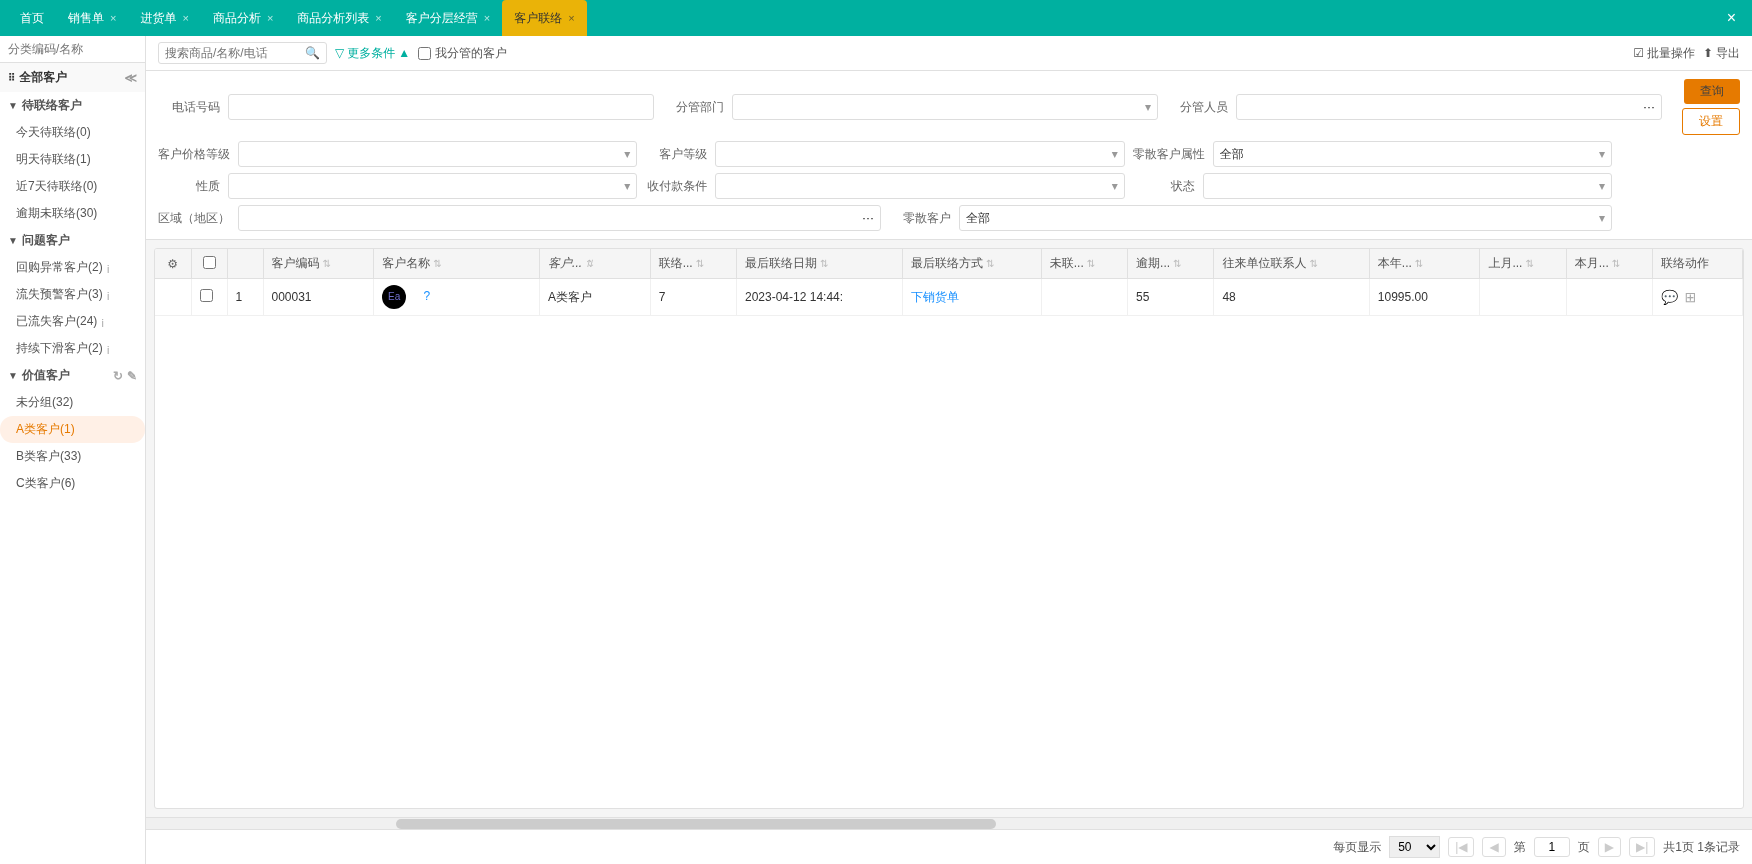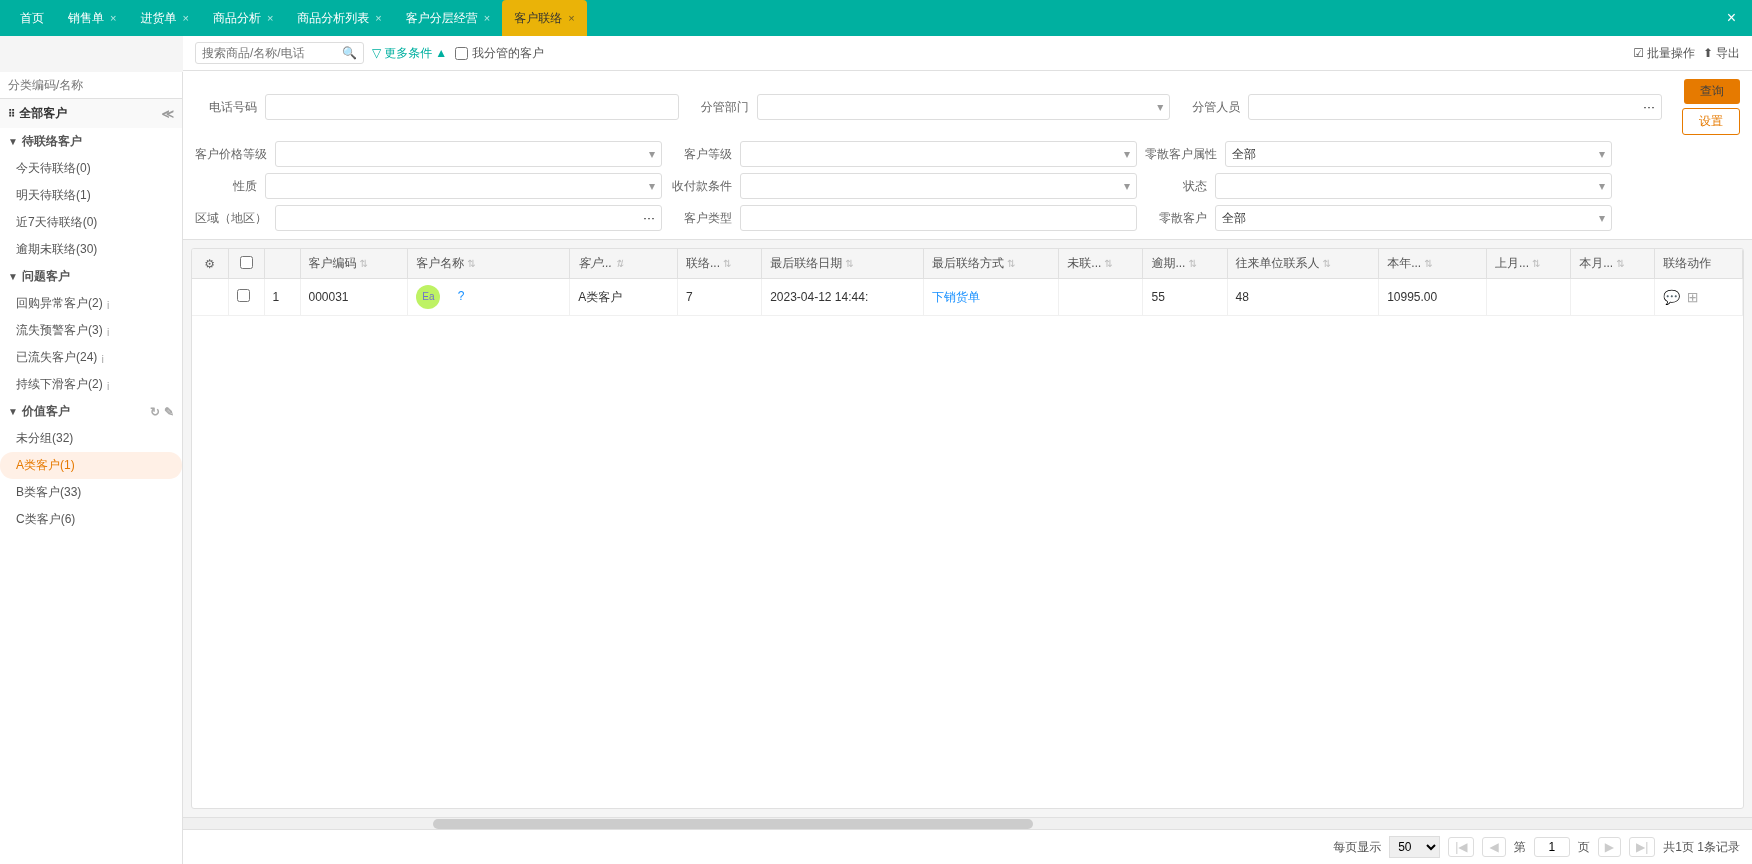--- a/index.html
+++ b/index.html
@@ -44,28 +44,27 @@
     }
 
     
     .main-layout {
       display: flex;
       height: calc(864px - 36px);
     }
 
     
     .sidebar {
-      width: 183px;
+      width: 146px;
       background: white;
       border-right: 1px solid #e0e0e0;
       display: flex;
       flex-direction: column;
       overflow-y: auto;
       flex-shrink: 0;
-      margin-top: 36px;
     }
     .sidebar-search {
       display: flex;
       align-items: center;
       padding: 6px 8px;
       border-bottom: 1px solid #e0e0e0;
     }
     .sidebar-search input {
       border: none;
       outline: none;
@@ -391,21 +390,21 @@
     .col-history { min-width: 80px; }
     .col-year { min-width: 80px; }
     .col-month { min-width: 60px; }
     .col-thismonth { min-width: 60px; }
     .col-action { min-width: 60px; }
 
     .customer-avatar {
       display: inline-block;
       width: 24px;
       height: 24px;
-      background: #bef264;
+      background: #000000;
       border-radius: 50%;
       text-align: center;
       line-height: 24px;
       font-size: 10px;
       color: #7070cc;
       margin-right: 14px;
       vertical-align: middle;
     }
   </style>
 </head>
@@ -623,24 +622,20 @@
           <div style="width:120px;"></div>
         </div>
 
         <div class="filter-row" style="margin-bottom:0;">
           <div class="filter-field">
             <span class="filter-label">区域（地区）</span>
             <div class="filter-select">
               <span></span>
               <span>···</span>
             </div>
-          </div>
-          <div class="filter-field">
-            <span class="filter-label">客户类型</span>
-            <input class="filter-input" type="text" style="">
           </div>
           <div class="filter-field">
             <span class="filter-label">零散客户</span>
             <div class="filter-select">
               <span class="inline-label">全部</span>
               <span class="arrow">▾</span>
             </div>
           </div>
           <div style="width:120px;"></div>
         </div>

